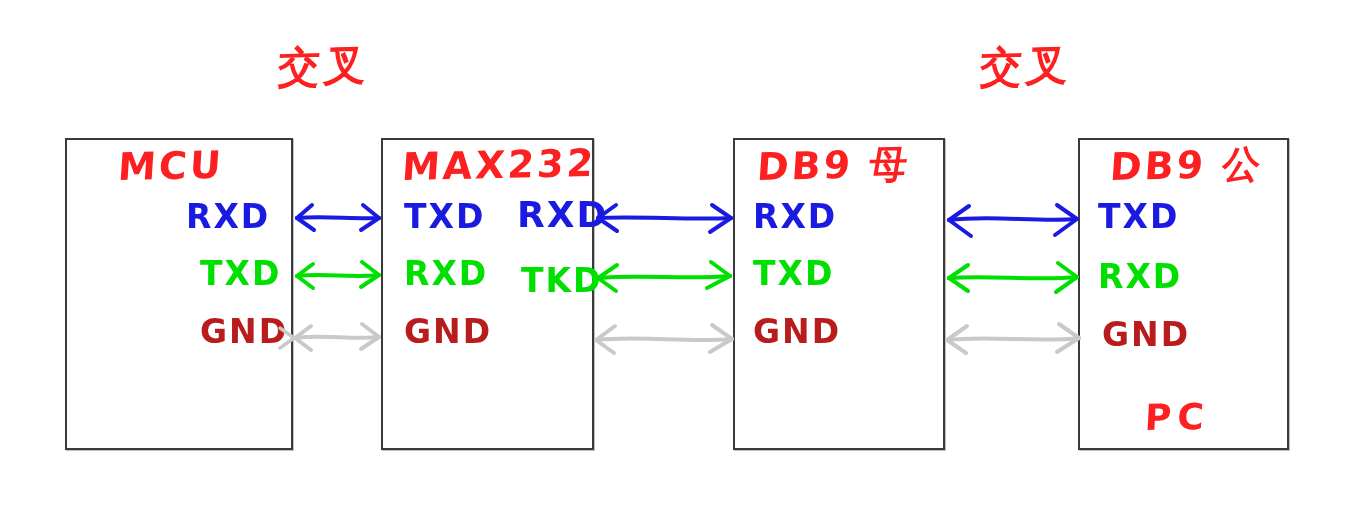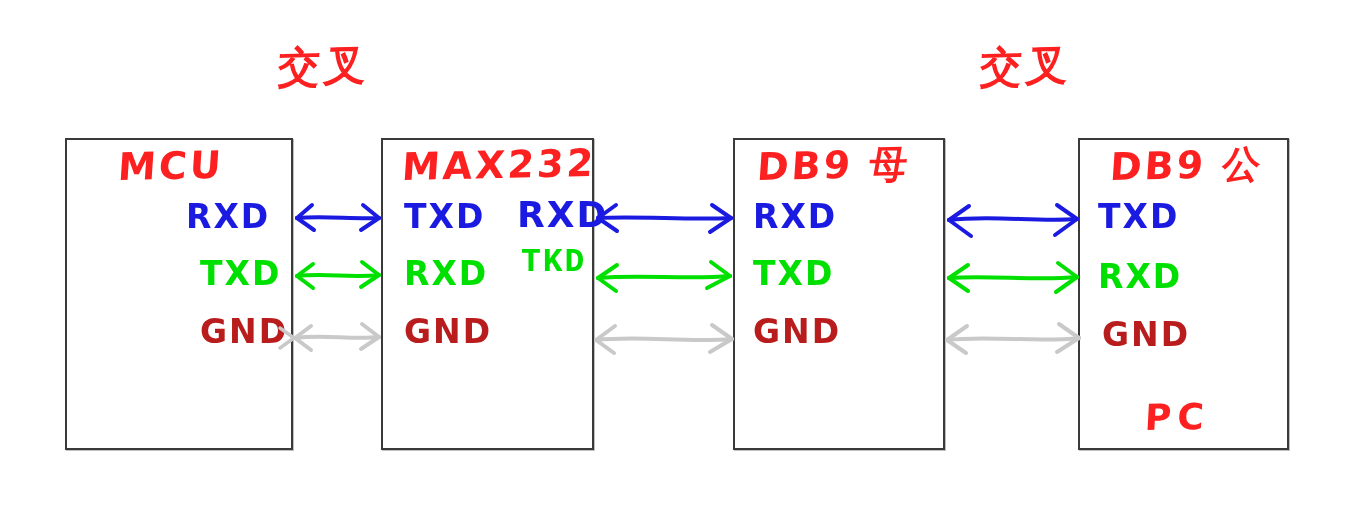--- a/index.html
+++ b/index.html
@@ -88,21 +88,21 @@
   <div class="hand pin pin-rxd" style="left:186px; top:200px;">RXD</div>
   <div class="hand pin pin-txd" style="left:200px; top:257px;">TXD</div>
   <div class="hand pin pin-gnd" style="left:200px; top:315px;">GND</div>
 
   <div class="box" style="left:381px; top:138px; width:213px; height:312px;"></div>
   <div class="hand title-red" style="left:402px; top:148px;">MAX232</div>
   <div class="hand pin pin-rxd" style="left:404px; top:200px;">TXD</div>
   <div class="hand pin pin-txd" style="left:404px; top:257px;">RXD</div>
   <div class="hand pin pin-gnd" style="left:404px; top:315px;">GND</div>
   <div class="hand pin pin-rxd" style="left:517px; top:197px; font-size:36px;">RXD</div>
-  <div class="hand pin pin-txd" style="left:521px; top:246px;font-family:Liberation Mono, monospace;">TKD</div>
+  <div class="hand pin pin-txd" style="left:521px; top:264px;">TKD</div>
 
   <div class="box" style="left:733px; top:138px; width:212px; height:312px;"></div>
   <div class="hand title-red" style="left:757px; top:148px;">DB9 母</div>
   <div class="hand pin pin-rxd" style="left:753px; top:200px;">RXD</div>
   <div class="hand pin pin-txd" style="left:753px; top:257px;">TXD</div>
   <div class="hand pin pin-gnd" style="left:753px; top:315px;">GND</div>
 
   <div class="box" style="left:1078px; top:138px; width:211px; height:312px;"></div>
   <div class="hand title-red" style="left:1110px; top:148px;">DB9 公</div>
   <div class="hand pin pin-rxd" style="left:1098px; top:200px;">TXD</div>

